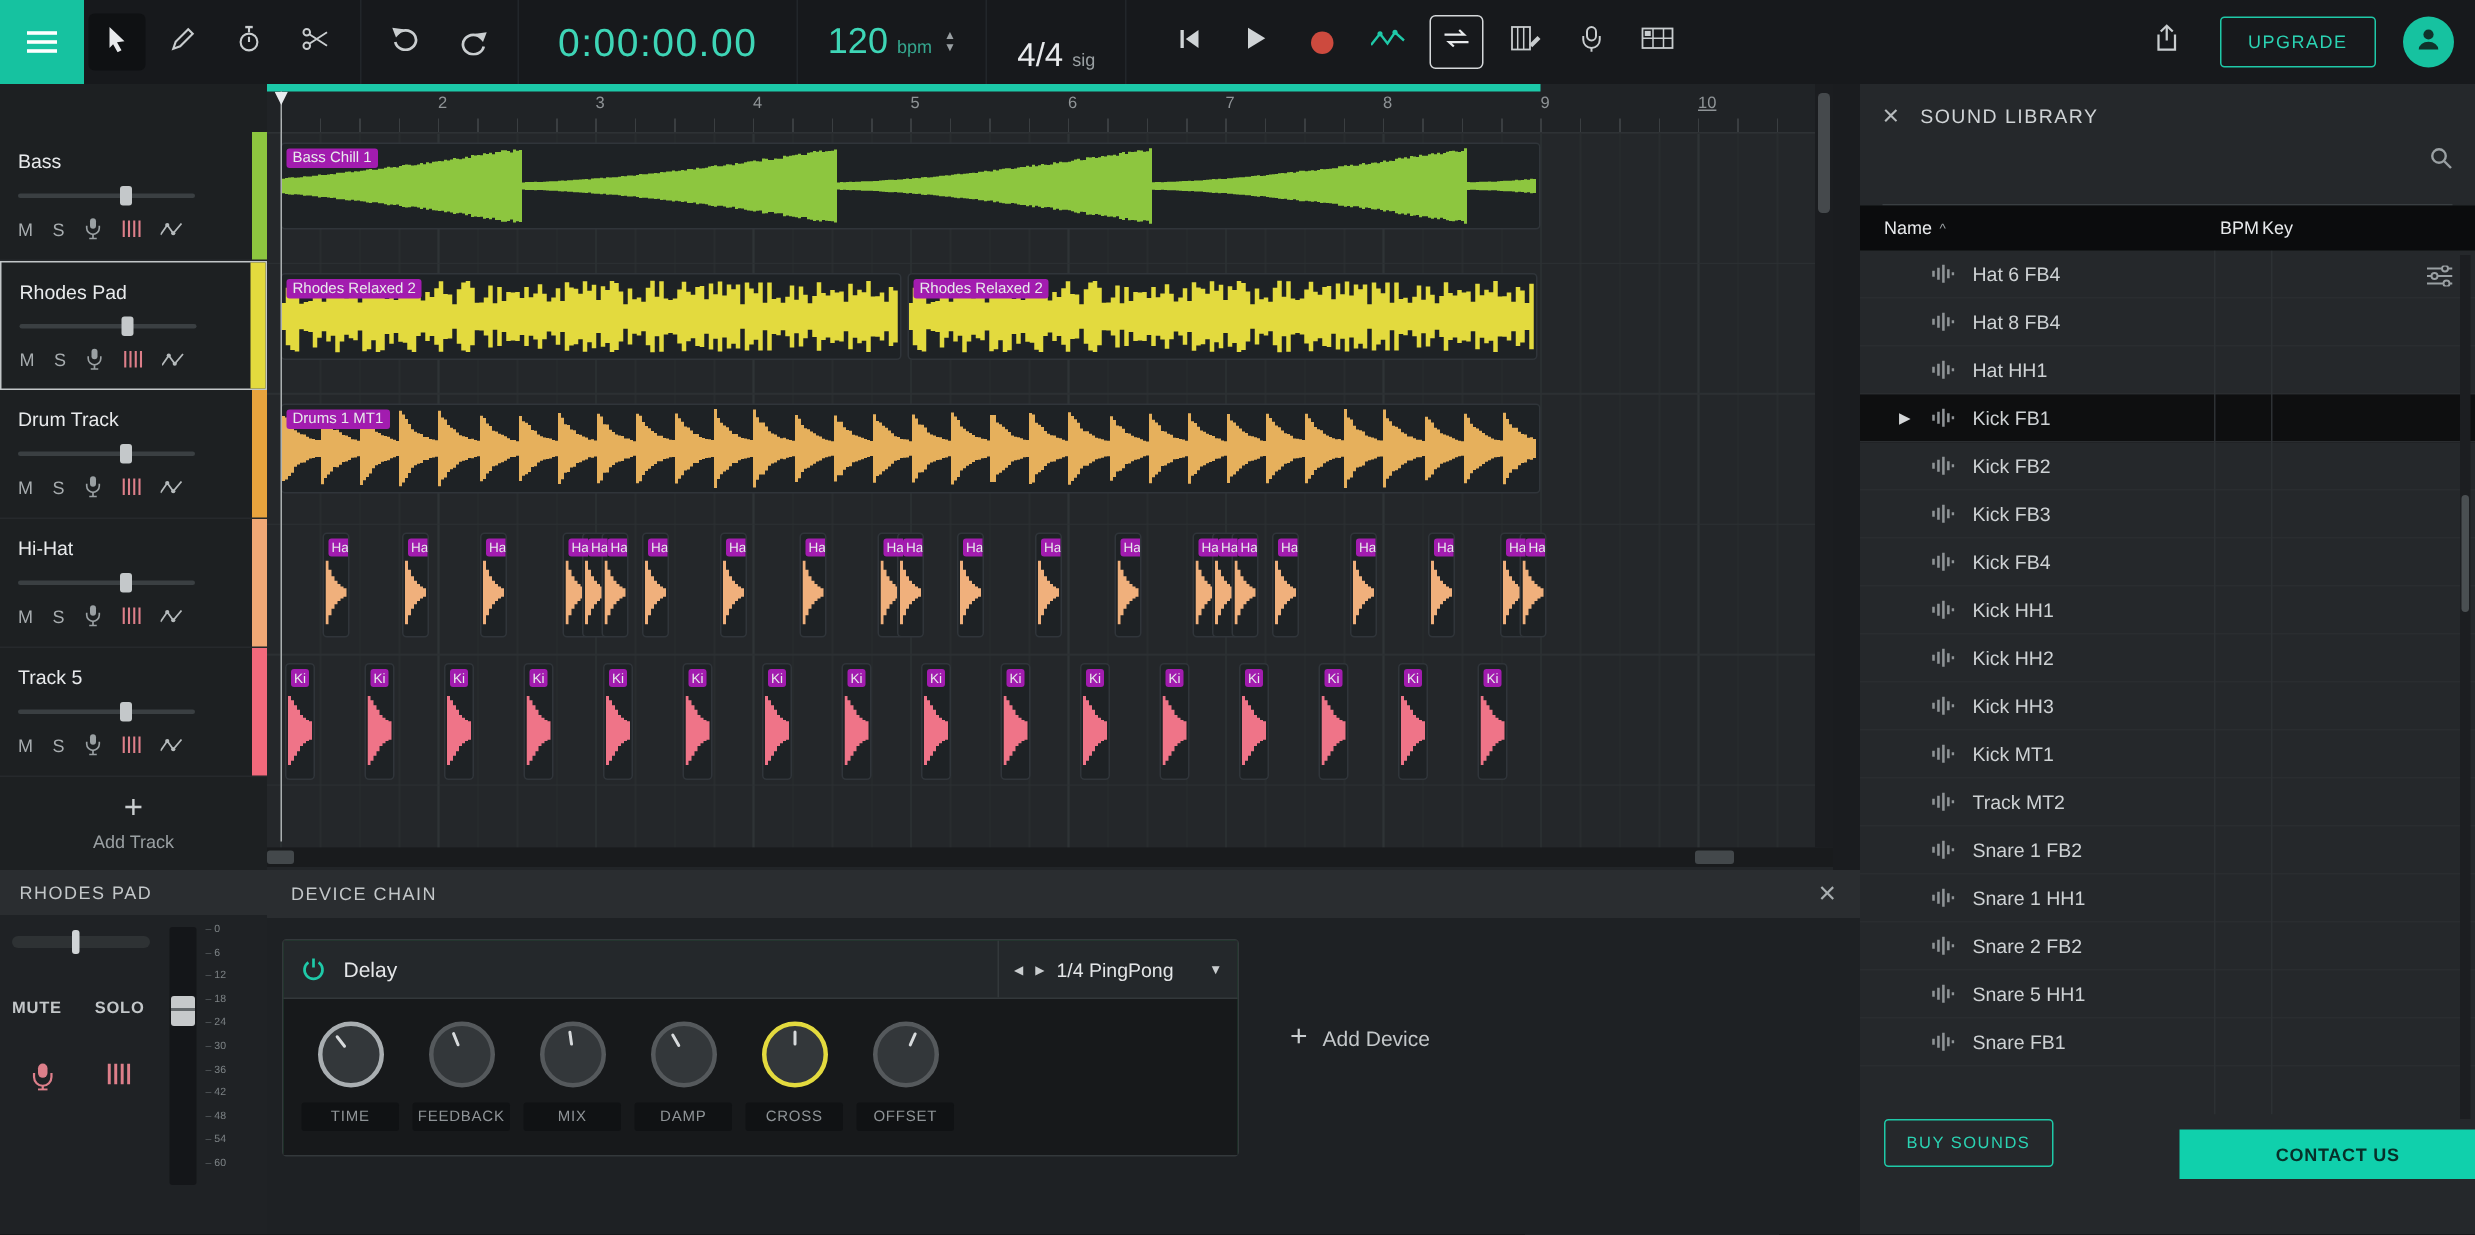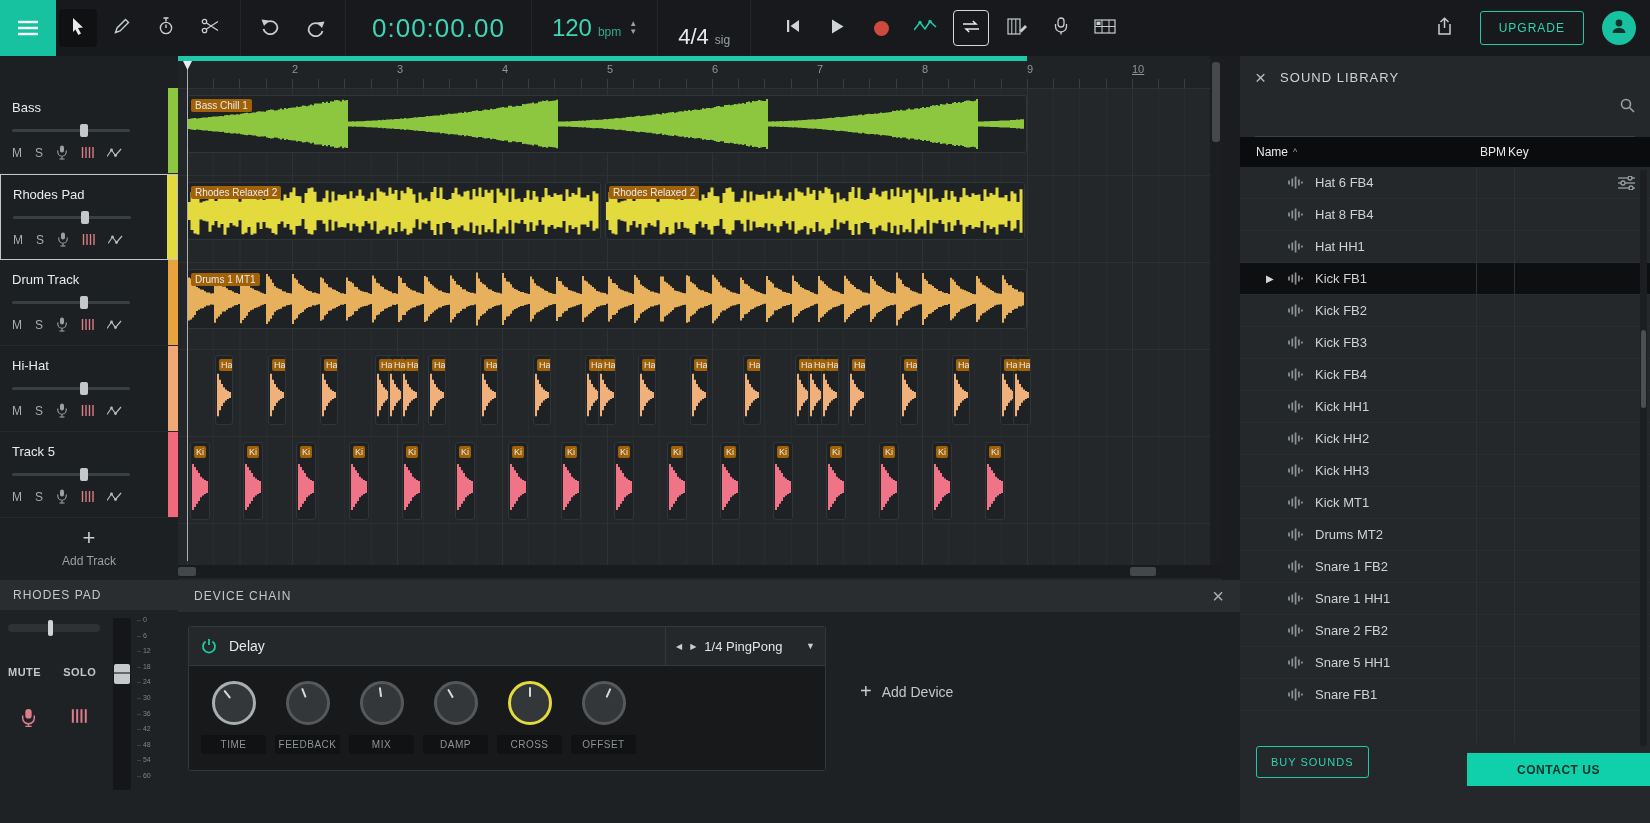--- a/index.html
+++ b/index.html
@@ -48,21 +48,21 @@
       repeating-linear-gradient(90deg,#292c2f 0 1px,transparent 1px 26.25px);
     background-position:0 32px,9px 0,9px 0;}
   .ruler{position:absolute;top:0;left:0;right:0;height:32px;background:#202326;border-bottom:1px solid #2e3235;}
   .ruler .ticks{position:absolute;left:9px;right:0;bottom:0;height:9px;
     background:repeating-linear-gradient(90deg,#3a3e41 0 1px,transparent 1px 26.25px);}
   .rnum{position:absolute;top:7px;font-size:11px;color:#8f9497;}
   .loop-band{position:absolute;top:0;left:0;width:849px;height:5px;background:#1cc9a9;}
   .playhead{position:absolute;left:9px;top:5px;width:1px;height:500px;background:rgba(240,244,245,.65);z-index:6;}
   .playhead .flag{position:absolute;left:-4px;top:0;width:9px;height:9px;background:#e8ecee;clip-path:polygon(0 0,100% 0,50% 100%);}
   .clip{position:absolute;background:#1e2225;border:1px solid #30353a;border-radius:3px;overflow:hidden;box-sizing:border-box;}
-  .clip .chip{position:absolute;top:3px;left:3px;background:#a16207;color:#e8eaec;font-size:10px;padding:1px 4px;border-radius:2px;z-index:2;white-space:nowrap;}
+  .clip .chip{position:absolute;top:3px;left:3px;background:#a21caf;color:#e8eaec;font-size:10px;padding:1px 4px;border-radius:2px;z-index:2;white-space:nowrap;}
   .clip .wv{position:absolute;inset:0;}
   .clip.small .chip{font-size:9px;padding:1px 2px;}
   .vscroll{position:absolute;left:1032px;top:0;width:12px;height:509px;background:#1b1d20;z-index:8;}
   .vscroll .thumb{position:absolute;left:2px;right:2px;top:6px;height:80px;background:#45494c;border-radius:3px;}
   .hscroll{position:absolute;left:178px;top:565px;width:1044px;height:13px;background:#191b1d;z-index:9;}
   .hscroll .thumb1{position:absolute;left:0;top:2px;width:18px;height:9px;background:#43484b;border-radius:2px;}
   .hscroll .thumb2{position:absolute;left:952px;top:2px;width:26px;height:9px;background:#43484b;border-radius:2px;}
   .gapcol{position:absolute;left:1222px;top:56px;width:18px;height:767px;background:#1a1c1f;z-index:4;}
   
   .channel{position:absolute;left:0;top:580px;width:178px;height:243px;background:#1f2225;z-index:10;}
@@ -120,21 +120,21 @@
   .slrow:first-child{margin-top:-13px;}
   .slrow.sel{background:#0e0f10;}
   .plyi{position:absolute;left:26px;font-size:10px;color:#d5d8da;}
   .wicon{position:absolute;left:48px;display:flex;color:#8f9497;}
   .slname{margin-left:75px;font-size:13px;color:#ced2d4;}
   .sl-scroll{position:absolute;left:400px;top:114px;width:7px;height:576px;background:#1c1e21;}
   .sl-scroll .thumb{position:absolute;left:1px;right:1px;top:160px;height:78px;background:#4a4f52;border-radius:3px;}
   .buy-btn{position:absolute;left:16px;top:690px;border:1px solid #1fc9a8;color:#2bd3b3;font-size:11px;
     letter-spacing:1px;padding:9px 14px;border-radius:3px;}
   .contact-btn{position:absolute;right:0;top:753px;width:183px;height:33px;background:#10d0ac;color:#073029;
-    font-size:12px;font-weight:bold;letter-spacing:.5px;display:flex;align-items:center;justify-content:center;z-index:40;}
+    font-size:12px;font-weight:bold;letter-spacing:.5px;display:flex;align-items:center;justify-content:center;z-index:40;padding-left:14px;}
 </style>
 </head>
 <body>
 
 <div class="app">
 
   <div class="toolbar">
     <div class="menu-btn">
       <span>
           <svg width="20" height="16" viewBox="0 0 20 16">
@@ -1115,21 +1115,21 @@
             <svg width="15" height="13" viewBox="0 0 15 13">
               <g stroke="currentColor" stroke-width="1.7">
                 <line x1="1" y1="4.5" x2="1" y2="8.5"></line>
                 <line x1="4.3" y1="2.5" x2="4.3" y2="10.5"></line>
                 <line x1="7.6" y1="0.5" x2="7.6" y2="12.5"></line>
                 <line x1="10.9" y1="3.5" x2="10.9" y2="9.5"></line>
                 <line x1="14" y1="5.5" x2="14" y2="7.5"></line>
               </g>
             </svg>
           </span>
-          <span class="slname">Drums MT2</span>
+          <span class="slname">Track MT2</span>
         </div>
         <div class="slrow">
           <span class="wicon">
             <svg width="15" height="13" viewBox="0 0 15 13">
               <g stroke="currentColor" stroke-width="1.7">
                 <line x1="1" y1="4.5" x2="1" y2="8.5"></line>
                 <line x1="4.3" y1="2.5" x2="4.3" y2="10.5"></line>
                 <line x1="7.6" y1="0.5" x2="7.6" y2="12.5"></line>
                 <line x1="10.9" y1="3.5" x2="10.9" y2="9.5"></line>
                 <line x1="14" y1="5.5" x2="14" y2="7.5"></line>

